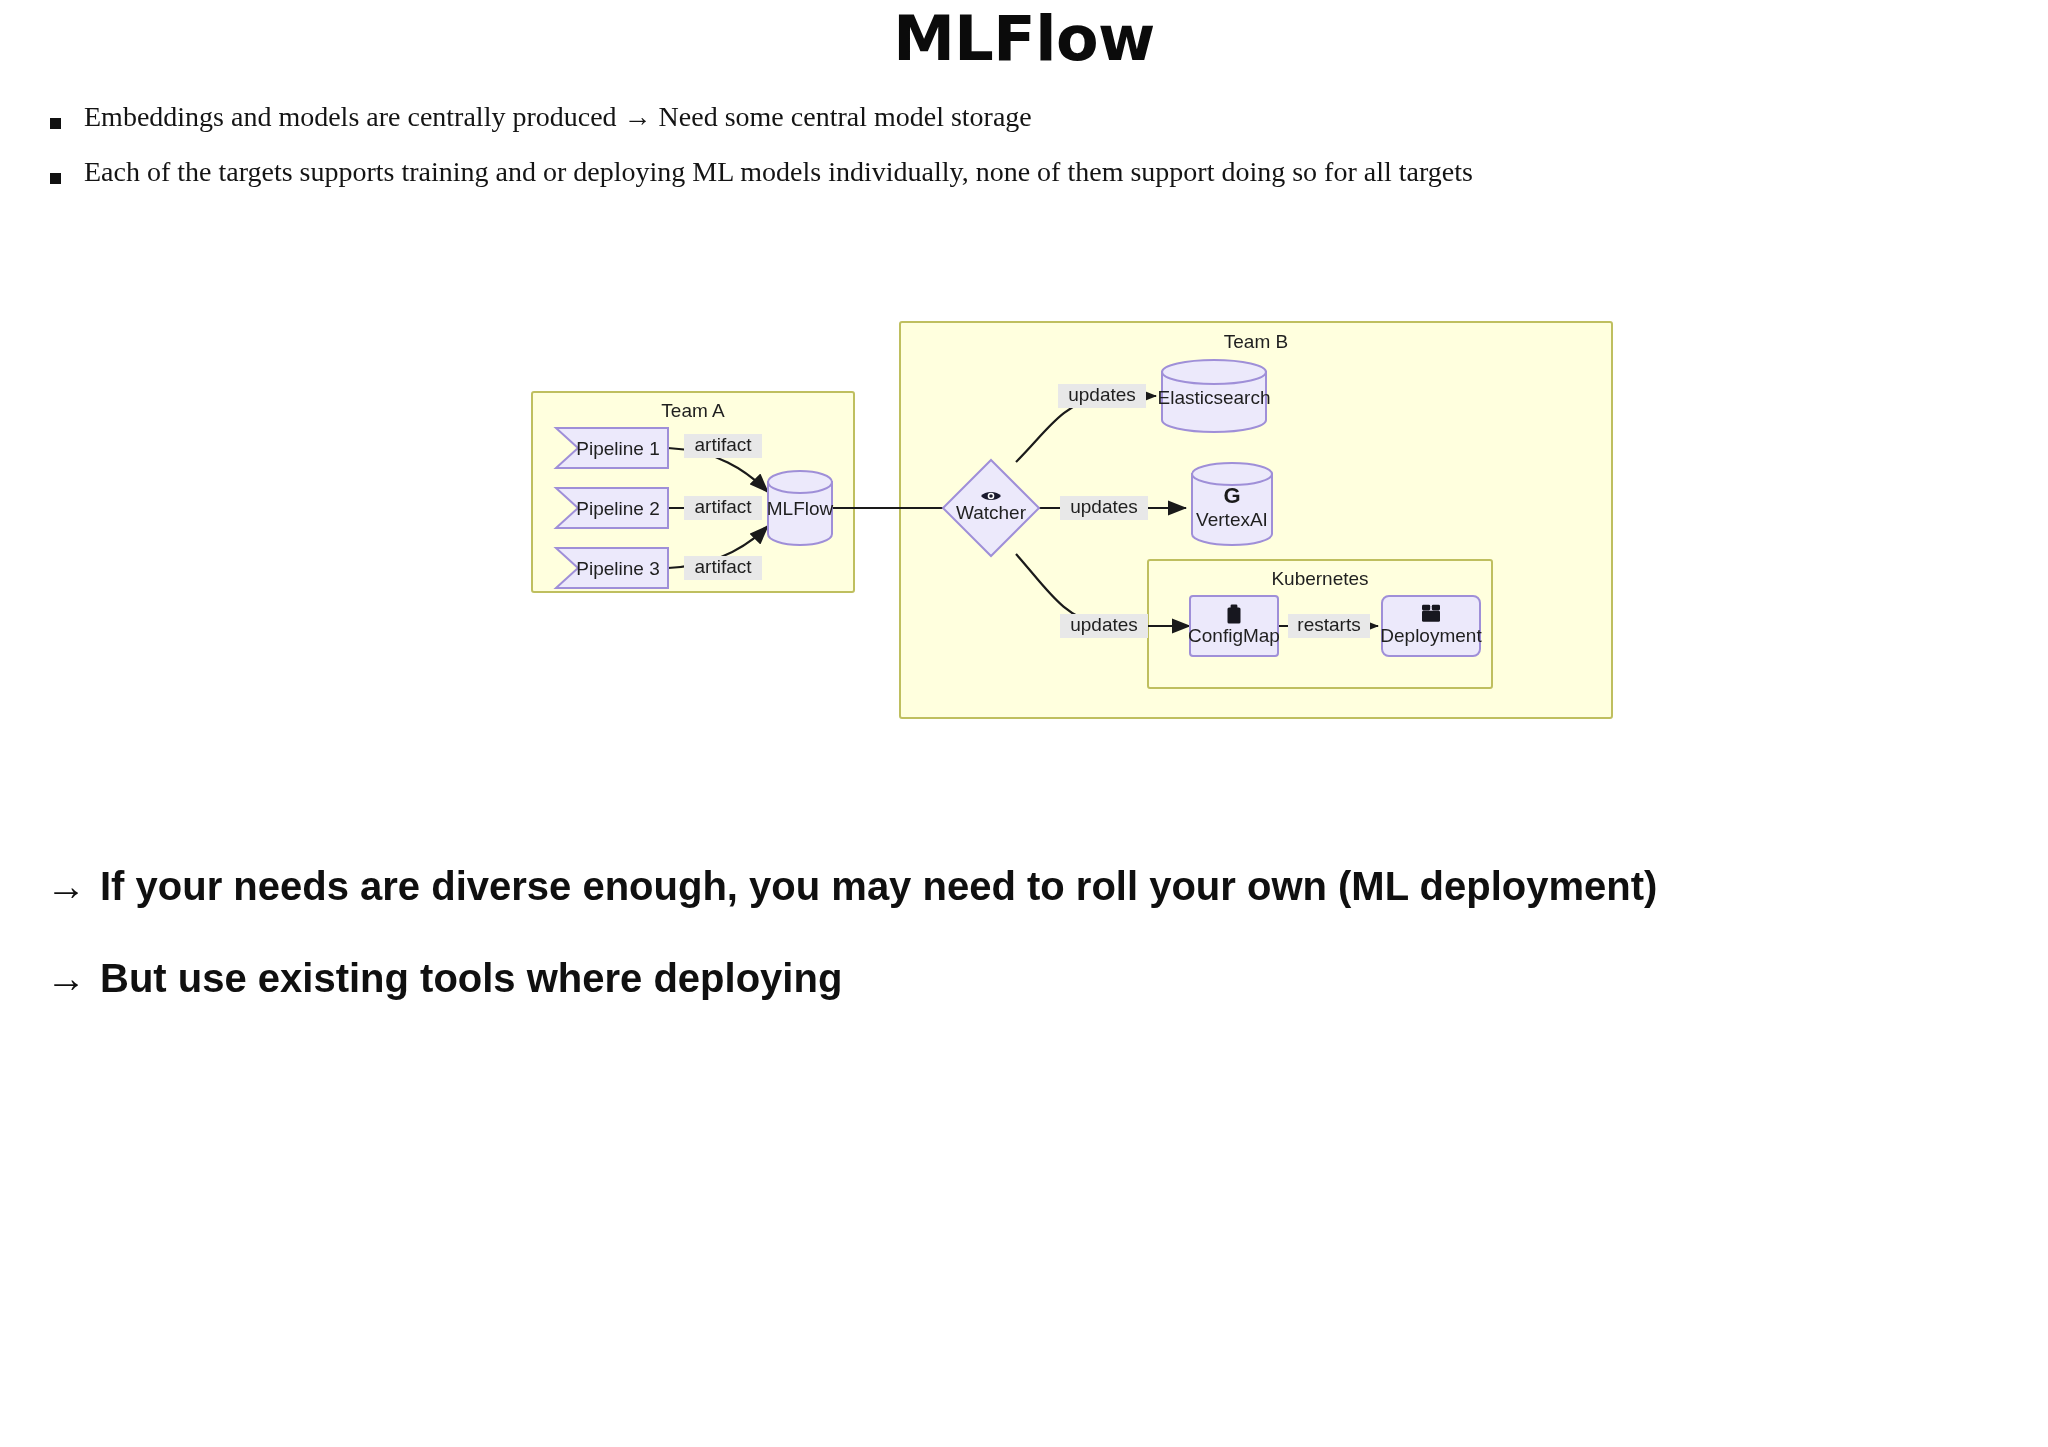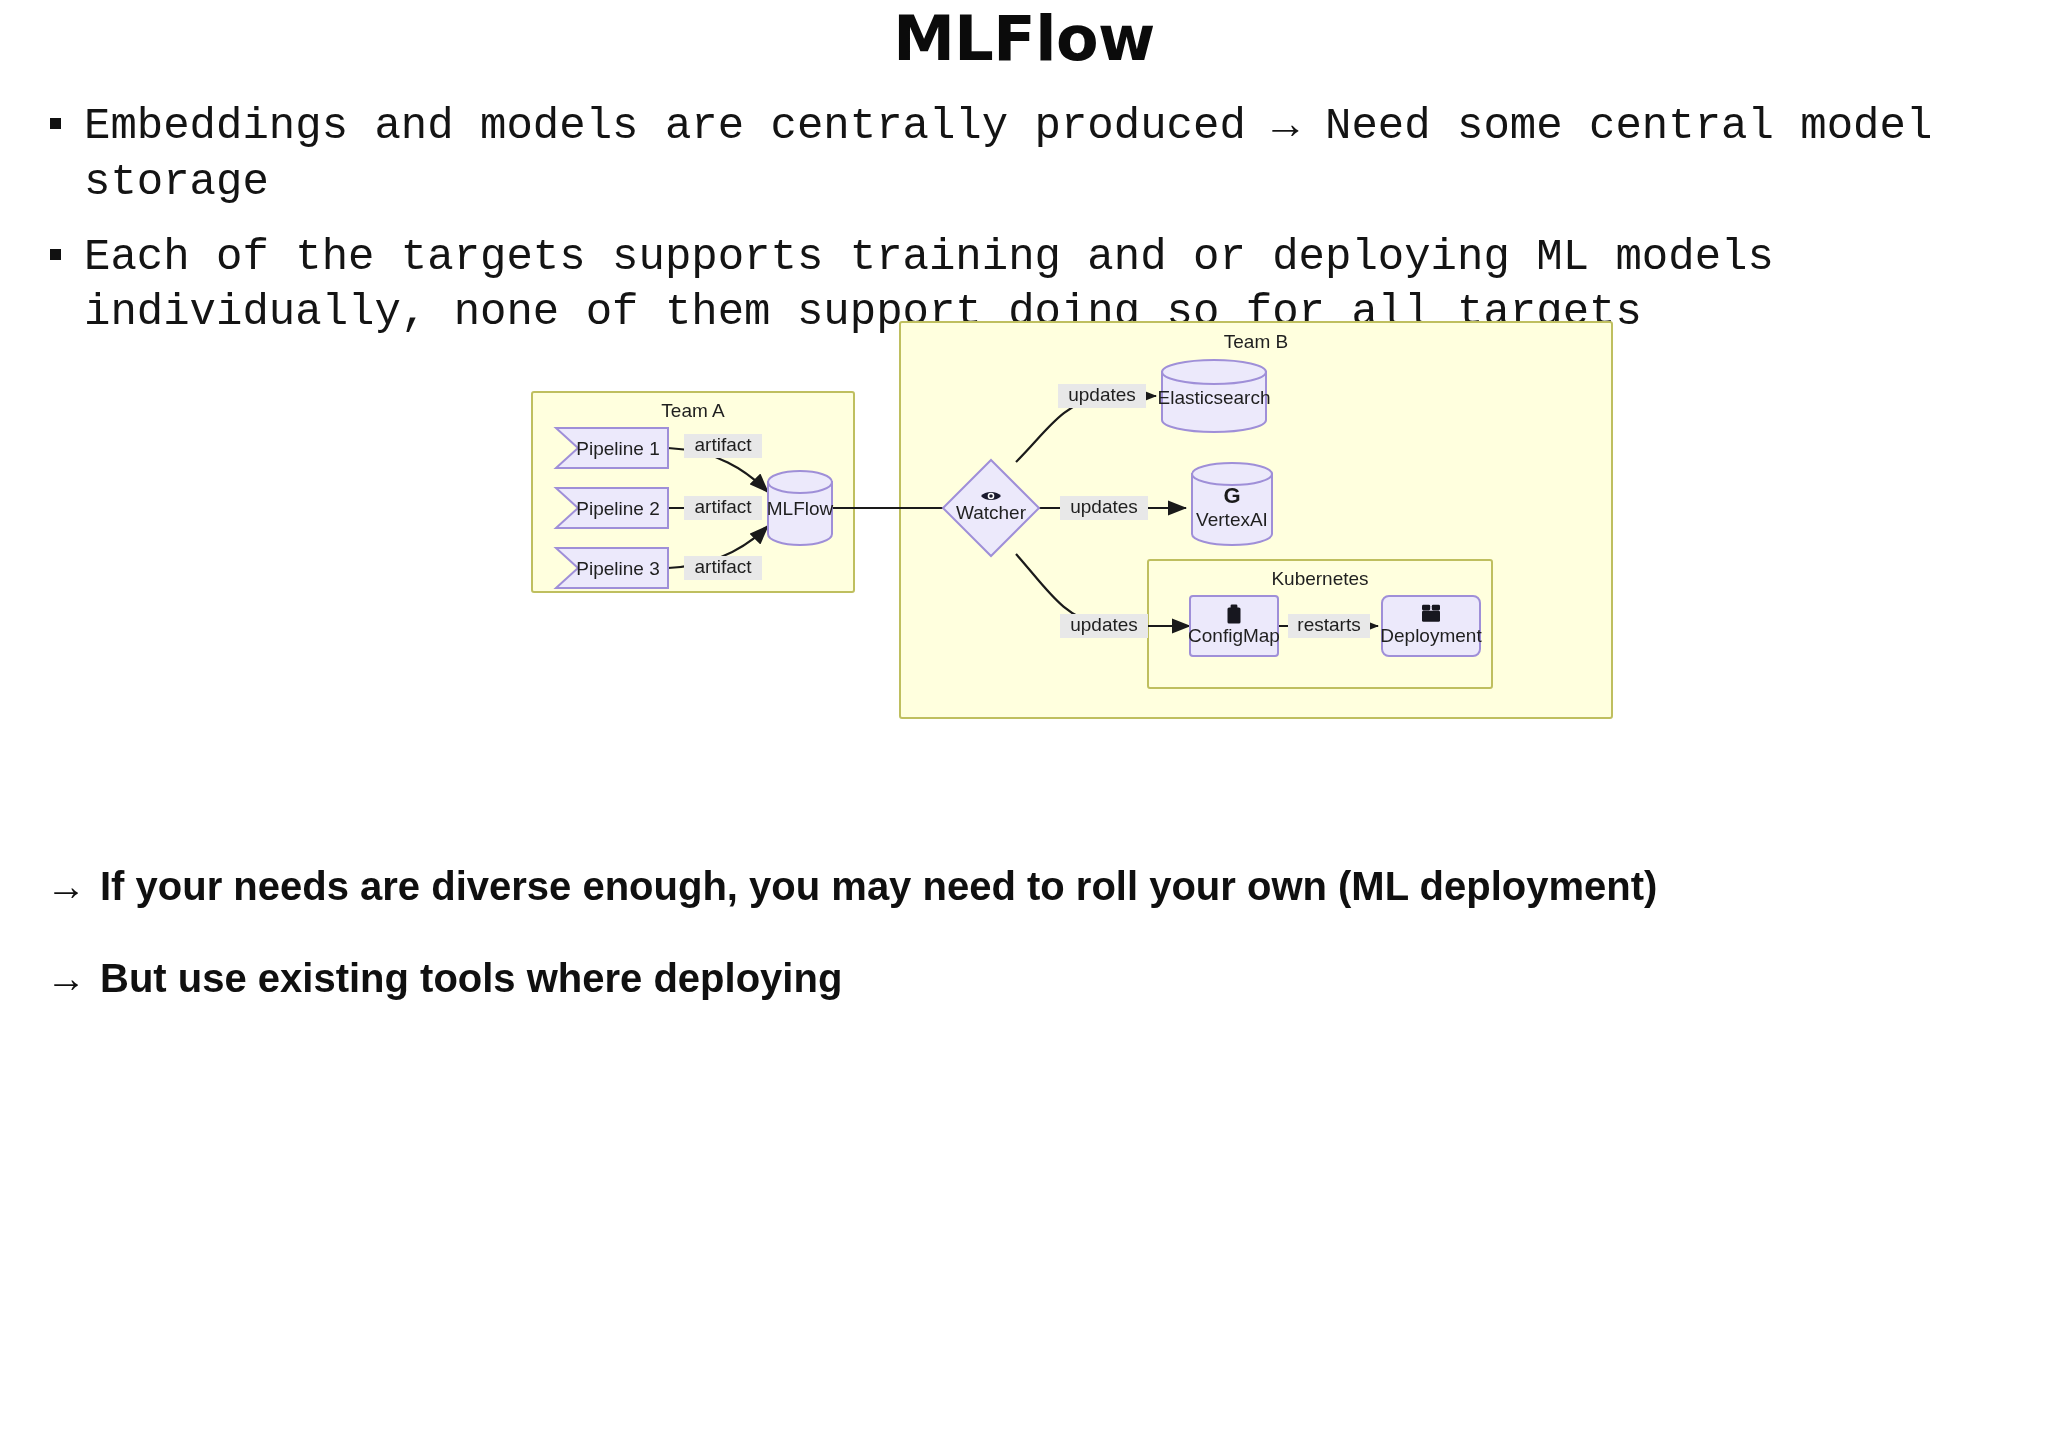--- a/index.html
+++ b/index.html
@@ -30,26 +30,26 @@
   }
 
   
   .bullets {
     margin: 28px 0 0 0;
     padding: 0 60px 0 44px;
     list-style: none;
   }
   .bullet {
     position: relative;
-    font-size: 44px;
+    font-size: 28px;
     line-height: 1.26;
     color: #141414;
     margin-bottom: 20px;
     padding-left: 40px;
-    font-family: Liberation Mono, monospace;
+    font-family: Liberation Serif, serif;
     font-stretch: condensed;
   }
   .bullet-marker {
     position: absolute;
     left: 6px;
     top: 19px;
     width: 11px;
     height: 11px;
     background: #111111;
   }

